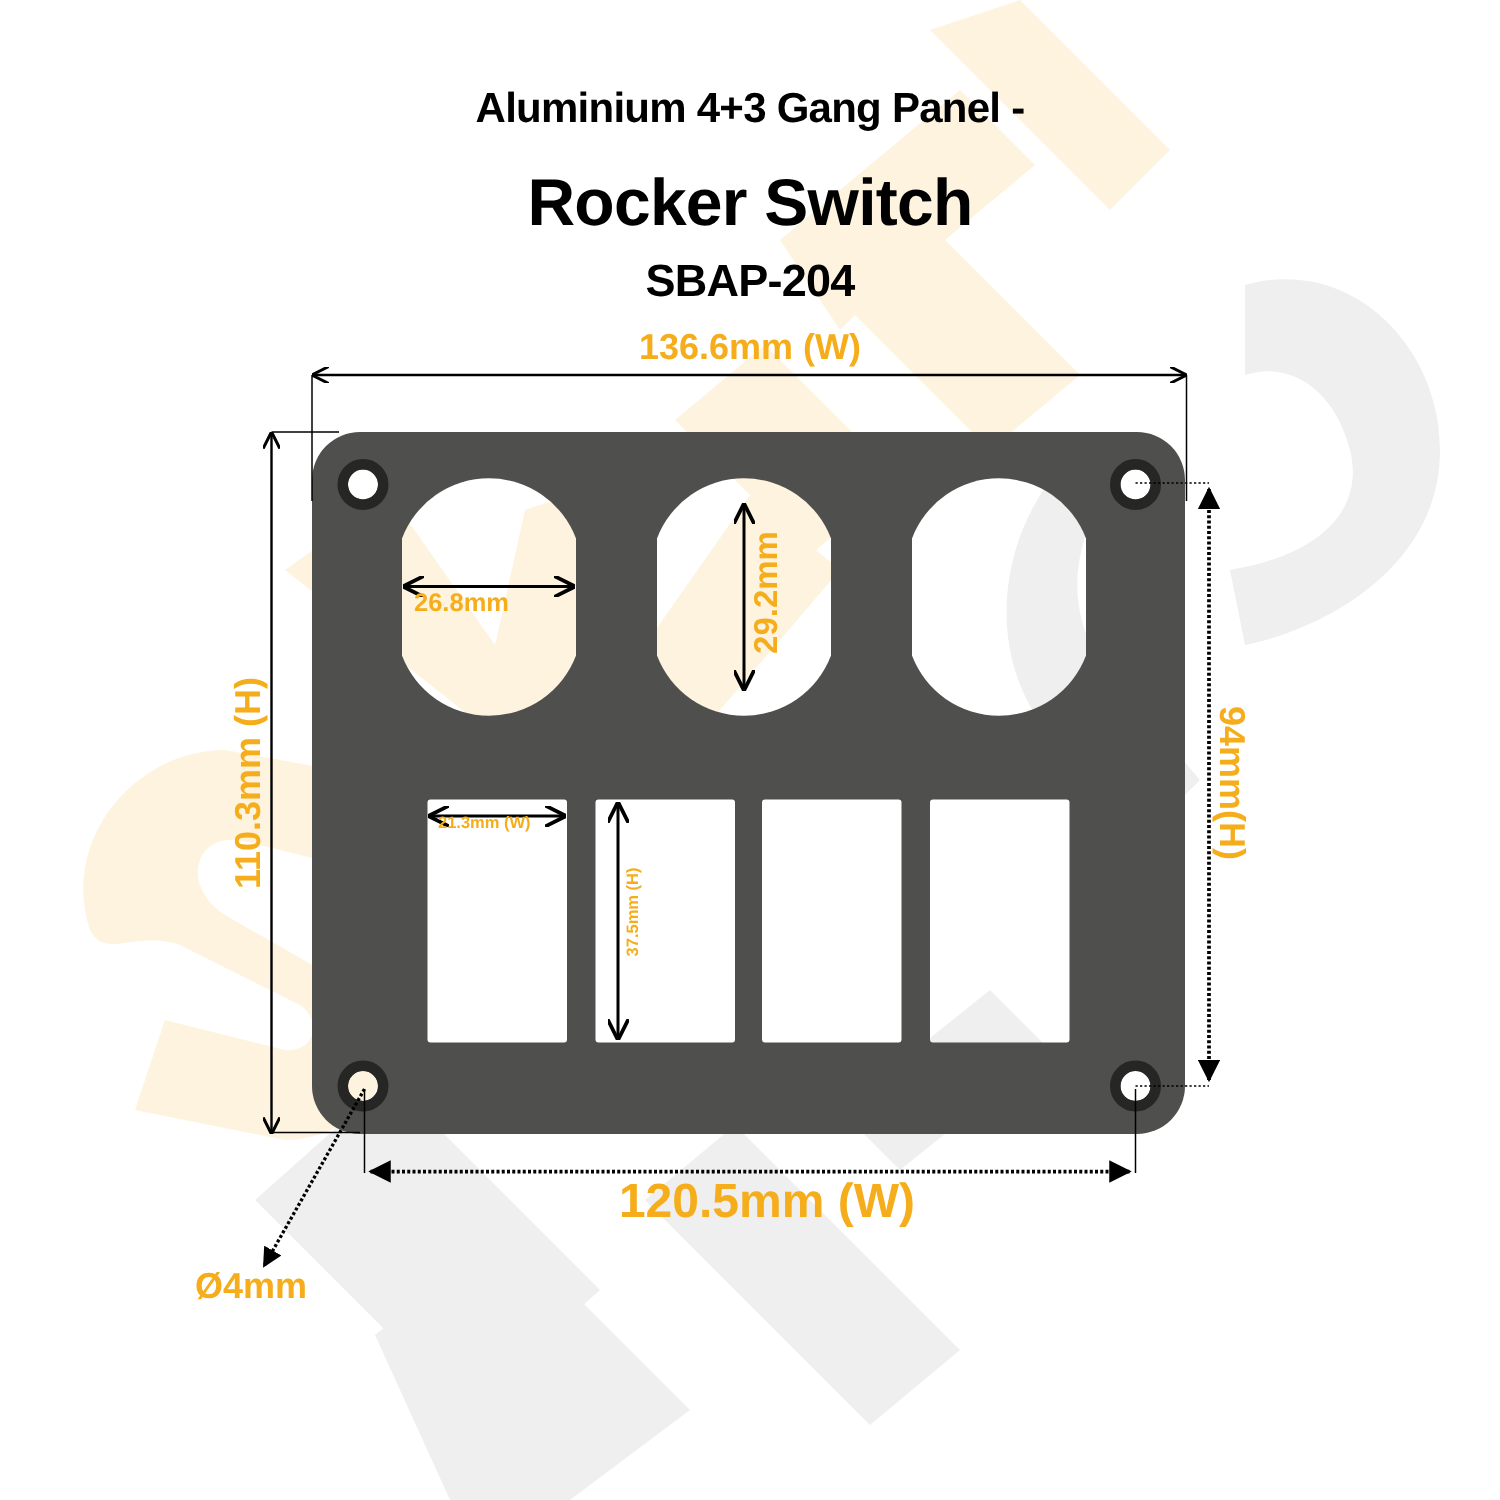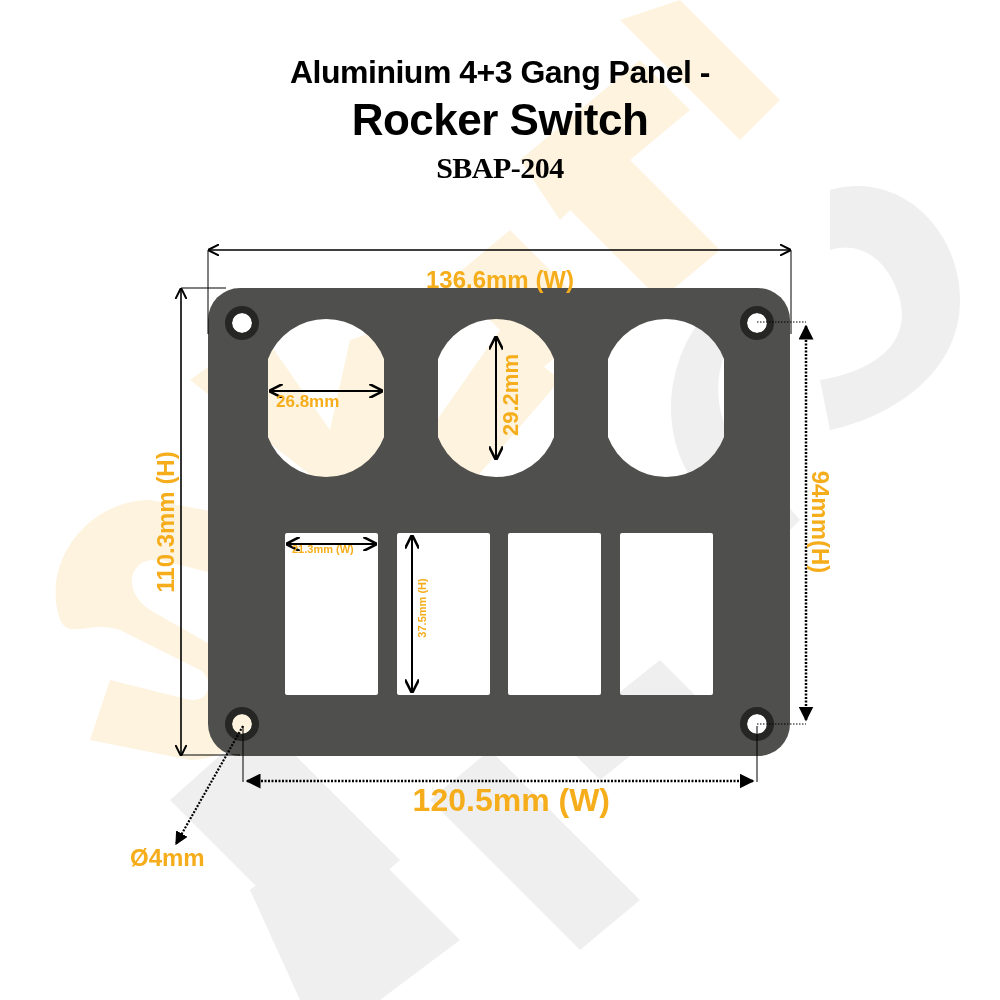--- a/index.html
+++ b/index.html
@@ -1,26 +1,26 @@
 <!DOCTYPE html>
 <html><head>
 <meta charset="utf-8">
 <style>
   html, body { margin: 0; padding: 0; background: #ffffff; }
   body { width: 1000px; height: 1000px; position: relative; overflow: hidden;
          font-family: "Liberation Sans", sans-serif; }
   .watermark { position: absolute; left: 0; top: 0; width: 1000px; height: 1000px; z-index: 0; }
   .title { position: absolute; left: 0; width: 1000px; text-align: center; color: #000;
            font-weight: bold; z-index: 3; letter-spacing: -0.5px; }
-  .t1 { top: 44px; font-size: 32px; line-height: 56px; text-align: center; }
-  .t2 { top: 92px; font-size: 44px; line-height: 56px; }
-  .t3 { top: 149px; font-size: 30px; line-height: 38px; font-family: Liberation Serif, serif; }
+  .t1 { top: 44px; font-size: 28px; line-height: 56px; text-align: center; }
+  .t2 { top: 108px; font-size: 44px; line-height: 56px; }
+  .t3 { top: 169px; font-size: 30px; line-height: 38px; }
   .drawing { position: absolute; left: 0; top: 0; width: 1000px; height: 1000px; z-index: 2; }
   .dimlabel { position: absolute; color: #f6ad1c; font-weight: bold; z-index: 4; white-space: nowrap; }
-  .d-w-top { left: 400px; top: 218px; width: 200px; text-align: center; font-size: 24px; margin-top: 48px; }
+  .d-w-top { left: 400px; top: 218px; width: 200px; text-align: center; font-size: 24px; }
   .d-w-bot { left: 410px; top: 782px; width: 200px; text-align: right; font-size: 32px; }
   .d-hole { left: 130px; top: 844px; font-size: 24px; text-align: center; }
   .d-h-left { left: 166px; top: 522px; font-size: 24px; transform-origin: center; transform: translate(-50%,-50%) rotate(-90deg); }
   .d-h-right { left: 820px; top: 522px; font-size: 24px; transform-origin: center; transform: translate(-50%,-50%) rotate(90deg); }
   .d-hole1 { left: 276px; top: 392px; font-size: 17px; }
   .d-hole2 { left: 511px; top: 395px; font-size: 22px; transform-origin: center; transform: translate(-50%,-50%) rotate(-90deg); }
   .d-slot-w { left: 292px; top: 543px; font-size: 11px; text-align: center; }
   .d-slot-h { left: 422px; top: 608px; font-size: 11px; transform-origin: center; transform: translate(-50%,-50%) rotate(-90deg); }
 </style>
 </head>

